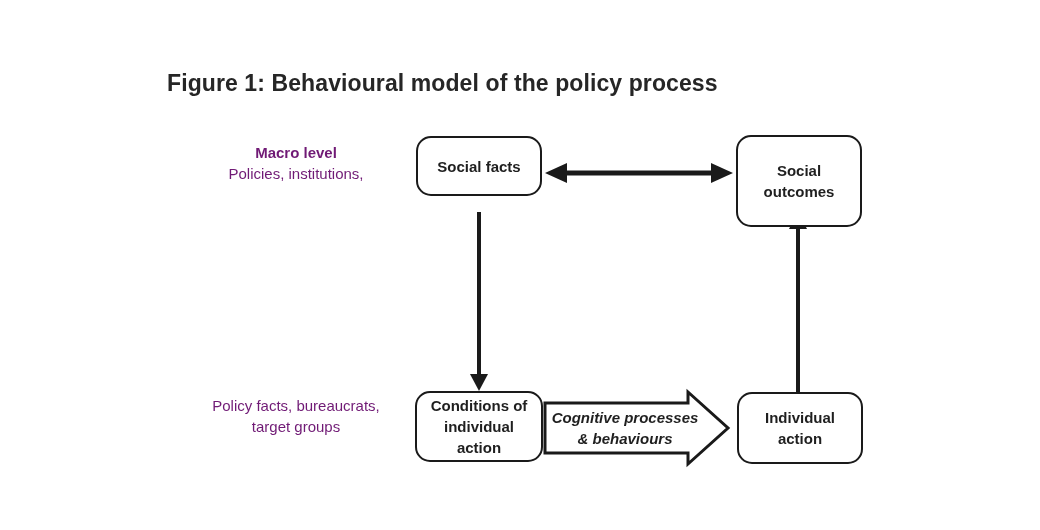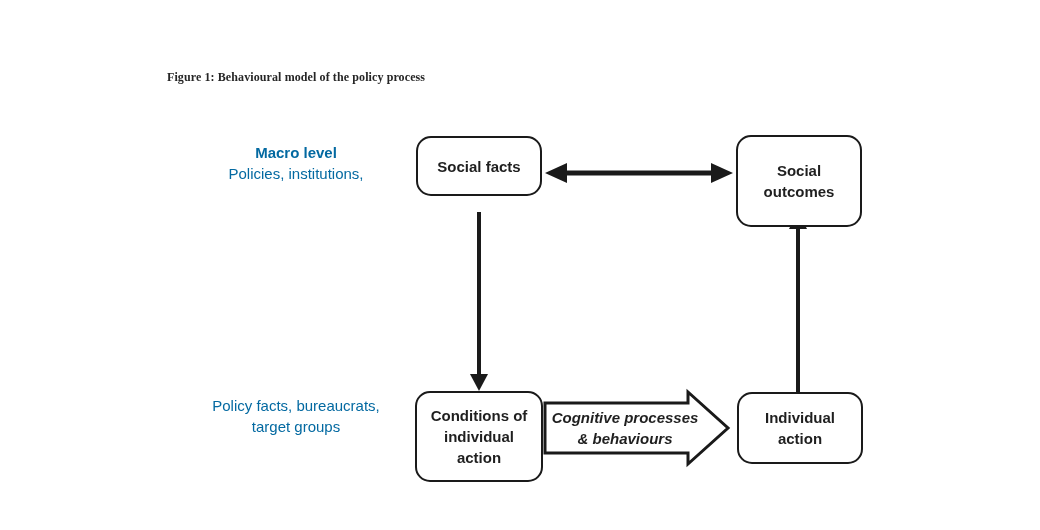--- a/index.html
+++ b/index.html
@@ -14,40 +14,39 @@
     background: #ffffff;
     overflow: hidden;
     font-family: "Liberation Sans", sans-serif;
     color: #1f1f1f;
   }
   .title {
     position: absolute;
     left: 167px;
     top: 70px;
     margin: 0;
-    font-size: 12px;
+    font-size: 23px;
     font-weight: bold;
     color: #262626;
     letter-spacing: 0.1px;
     white-space: nowrap;
-    font-family: Liberation Serif, serif;
   }
   .arrows {
     position: absolute;
     left: 0;
     top: 0;
   }
   .level {
     position: absolute;
     left: 166px;
     width: 260px;
     text-align: center;
     font-size: 15px;
     line-height: 21px;
-    color: #0369a1;
+    color: #701a75;
   }
   .level-heading { font-weight: bold; }
   .level-macro { top: 142px; }
   .level-meso  { top: 270px; }
   .level-micro { top: 395px; }
   .box {
     position: absolute;
     box-sizing: border-box;
     background: #ffffff;
     border: 2.5px solid #1a1a1a;
@@ -58,21 +57,21 @@
     justify-content: center;
     text-align: center;
     font-size: 15px;
     font-weight: bold;
     line-height: 21px;
     color: #1f1f1f;
   }
   .box span { display: block; }
   .box-social-facts      { left: 416px; top: 136px; width: 126px; height: 60px; }
   .box-social-outcomes   { left: 736px; top: 135px; width: 126px; height: 92px; }
-  .box-conditions        { left: 415px; top: 391px; width: 128px; height: 91px; }
+  .box-conditions        { left: 415px; top: 391px; width: 128px; height: 71px; }
   .box-individual-action { left: 737px; top: 392px; width: 126px; height: 72px; }
   .block-arrow-label {
     position: absolute;
     left: 543px;
     top: 407px;
     width: 164px;
     text-align: center;
     font-size: 15px;
     font-style: italic;
     line-height: 21px;

